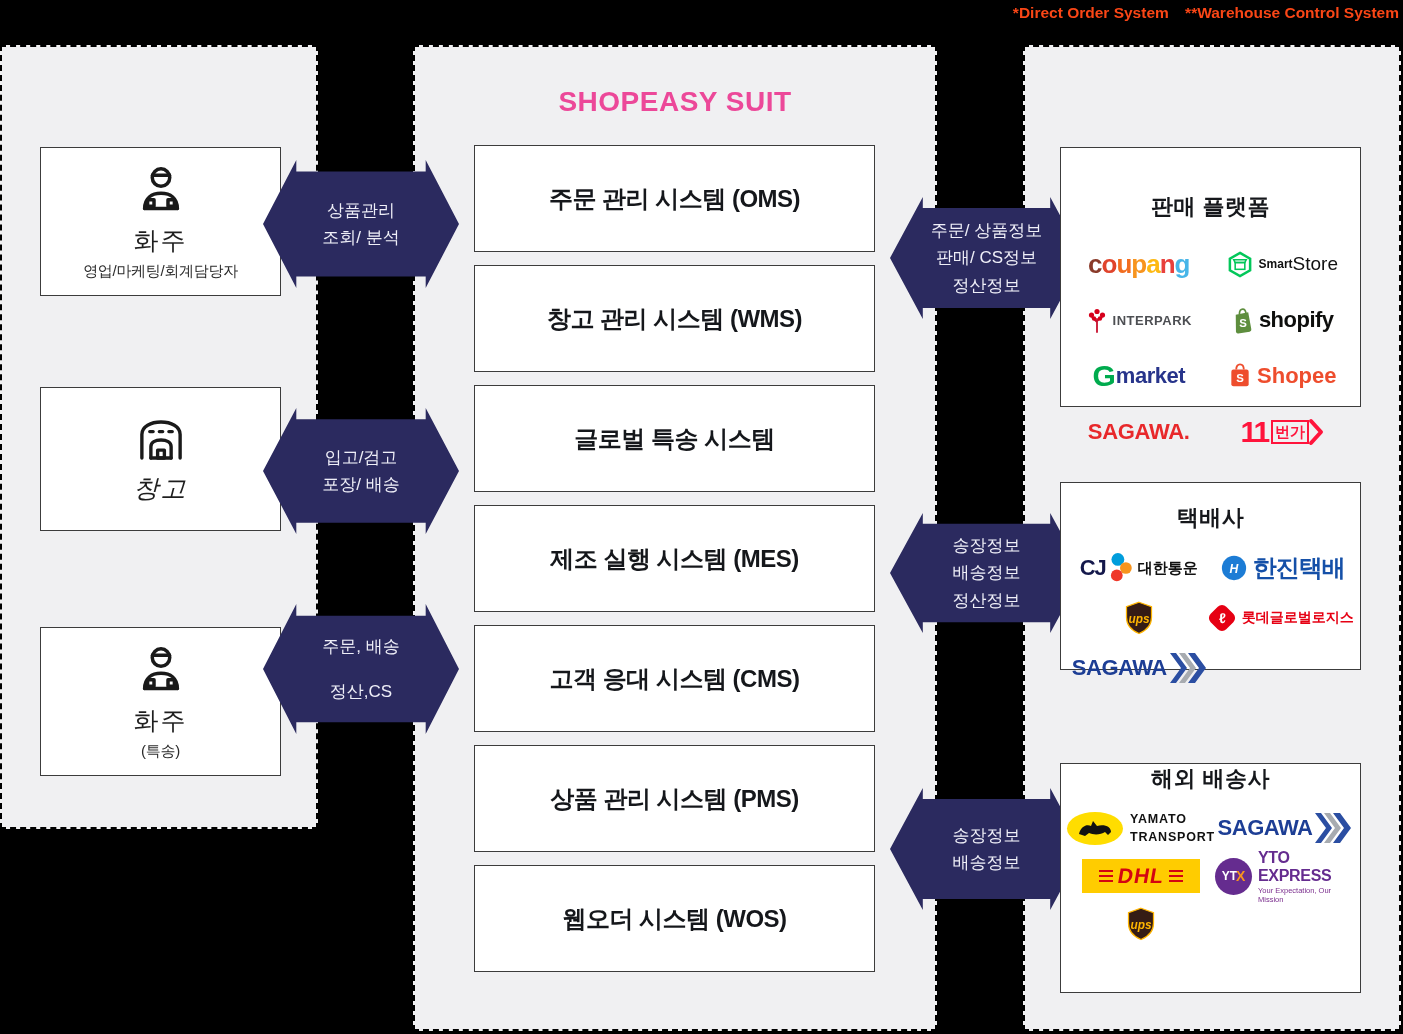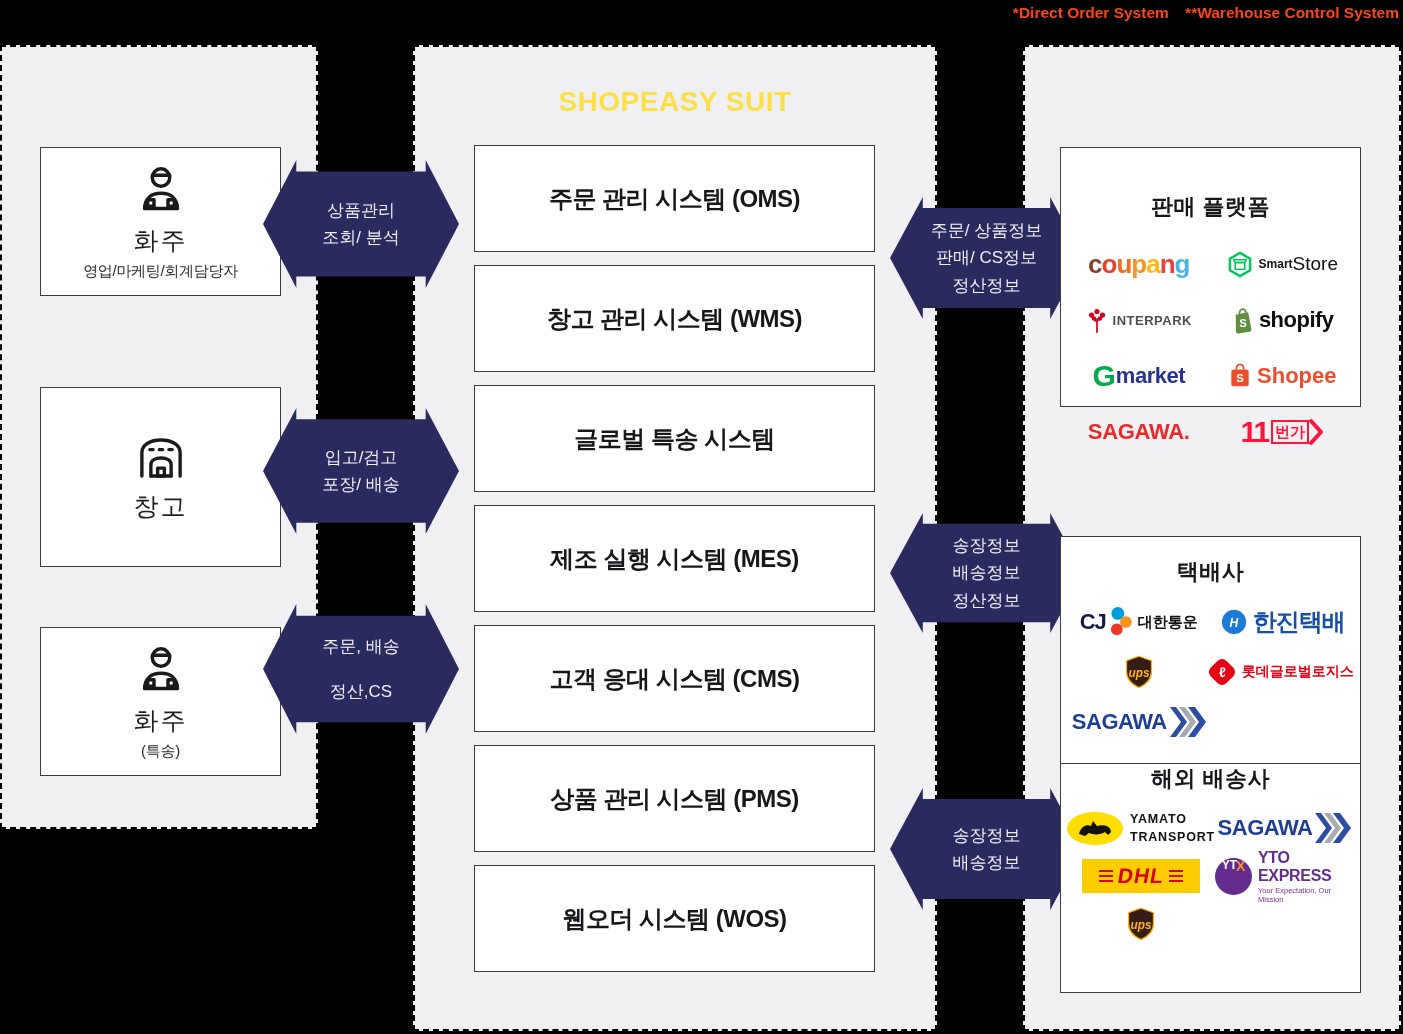--- a/index.html
+++ b/index.html
@@ -17,21 +17,21 @@
   .whitebox{position:absolute;background:#fff;border:1.5px solid #3C3C3C;box-sizing:border-box;}
   
   .actor{left:40px;width:241px;height:149px;display:flex;flex-direction:column;
          align-items:center;justify-content:center;gap:5px;text-align:center;}
   .actor-title{font-size:25px;font-weight:500;color:#1E1E1E;letter-spacing:2px;}
   .actor-sub{font-size:15px;color:#2A2A2A;letter-spacing:-0.3px;}
   .actor-sub:empty{display:none;}
   .actor-icon{flex:0 0 auto;}
   
   .mid-title{position:absolute;left:413px;top:86px;width:524px;text-align:center;
-             font-size:28px;font-weight:800;color:#fde047;letter-spacing:0.5px;}
+             font-size:28px;font-weight:800;color:#ec4899;letter-spacing:0.5px;}
   .sysbox{left:474px;width:401px;height:107px;display:flex;align-items:center;justify-content:center;
           font-size:24px;font-weight:600;color:#15171B;letter-spacing:-0.5px;}
   
   .hexarrow{position:absolute;background:#2B2A5F;display:flex;flex-direction:column;
             align-items:center;justify-content:center;gap:2px;
             clip-path:polygon(0% 50%,17% 0%,17% 9%,83% 9%,83% 0%,100% 50%,83% 100%,83% 91%,17% 91%,17% 100%);}
   .hexarrow .ln{color:#EFEFF8;font-size:17px;font-weight:500;line-height:1.5;}
   .hexarrow .ln:empty{display:none;}
   
   .groupbox{display:flex;flex-direction:column;align-items:center;left:1060px;width:301px;}
@@ -75,21 +75,21 @@
   .sg-chev{margin-left:3px;}
   .yam-oval{width:56px;height:33px;background:#FFDD00;border-radius:50%;display:flex;
             align-items:center;justify-content:center;flex:0 0 auto;}
   .yam-txt{margin-left:7px;font-weight:800;font-size:12.5px;color:#111;
            letter-spacing:0.8px;line-height:1.45;text-align:left;}
   .dhl-box{width:118px;height:34px;background:#FFCC00;display:flex;align-items:center;
            justify-content:center;gap:5px;}
   .dhl-txt{font-weight:900;font-size:21px;color:#D40511;transform:skewX(-10deg);letter-spacing:1px;}
   .dhl-dash{width:14px;height:12px;background:repeating-linear-gradient(to bottom,#D40511 0 2px,transparent 2px 5px);}
   .yto-circle{width:37px;height:37px;background:#652C8F;border-radius:50%;display:flex;
-              justify-content:center;flex:0 0 auto;}
+              align-items:center;justify-content:center;flex:0 0 auto;}
   .yto-y{color:#fff;font-weight:900;font-size:12px;}
   .yto-x{color:#F7941E;font-weight:900;font-size:14px;margin-left:-1px;}
   .yto-col{margin-left:6px;text-align:left;}
   .yto-name{font-weight:800;font-size:16px;color:#652C8F;letter-spacing:-0.3px;}
   .yto-tag{font-size:7.5px;color:#7B2E8E;margin-top:1px;}
 </style>
 </head>
 <body>
 
 <div class="page">
@@ -111,21 +111,21 @@
       <path d="M16.8 10.5 H31.2"></path>
       <path d="M10 39 c0-9 6-13 14-13 s14 4 14 13"></path>
       <path d="M10 39 H38"></path>
       <rect x="12.5" y="31.5" width="5.5" height="5.5"></rect>
       <rect x="30" y="31.5" width="5.5" height="5.5"></rect>
     </svg>
     <div class="actor-title">화주</div>
     <div class="actor-sub">영업/마케팅/회계담당자</div>
   </div>
 
-  <div class="whitebox actor" style="top:387px;height:180px;">
+  <div class="whitebox actor" style="top:387px;height:144px;font-style:italic;">
     <svg class="actor-icon" width="54" height="54" viewBox="0 0 48 48" fill="none" stroke="#1A1A1A" stroke-width="3" stroke-linejoin="round" stroke-linecap="round">
       <path d="M7 40 V19 c0-7 8-11 17-11 s17 4 17 11 V40"></path>
       <path d="M14 16.5 h3 M22.5 16.5 h3 M31 16.5 h3"></path>
       <path d="M15 40 V30 c0-4 4-6 9-6 s9 2 9 6 V40"></path>
       <path d="M15 40 H33"></path>
       <rect x="21" y="33" width="6" height="7"></rect>
     </svg>
     <div class="actor-title">창고</div>
 
   </div>
@@ -252,21 +252,21 @@
       <div class="lcell">
         <span class="st-num">11</span>
         <span class="st-suffix">번가</span>
         <svg class="st-chev" width="16" height="28" viewBox="0 0 16 28">
           <polyline points="3,3 13,14 3,25" fill="none" stroke="#FF143C" stroke-width="4" stroke-linecap="round" stroke-linejoin="round"></polyline>
         </svg>
       </div>
     </div>
   </div>
 
-  <div class="whitebox groupbox g2" style="top:536px;height:248px;">
+  <div class="whitebox groupbox g2" style="top:482px;height:188px;">
     <div class="group-title">택배사</div>
     <div class="lgrid">
       <div class="lcell">
         <span class="cj-txt">CJ</span>
         <svg width="28" height="32" viewBox="0 0 26 30">
           <circle cx="11" cy="7" r="6" fill="#009DDC"></circle>
           <circle cx="18.5" cy="15" r="5.5" fill="#F7941D"></circle>
           <circle cx="10" cy="22" r="5.5" fill="#EF3829"></circle>
         </svg>
         <span class="cj-name">대한통운</span>

